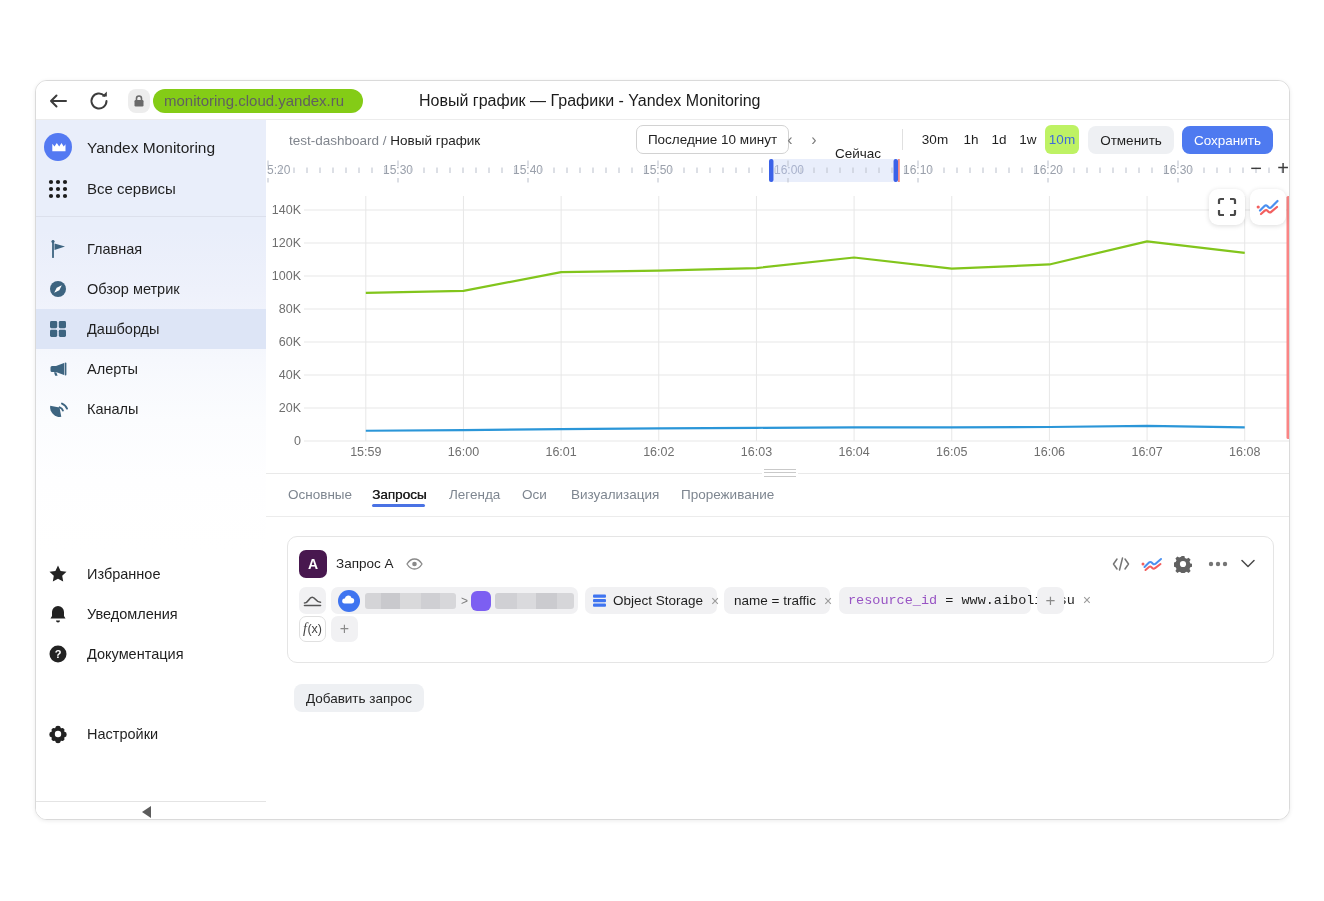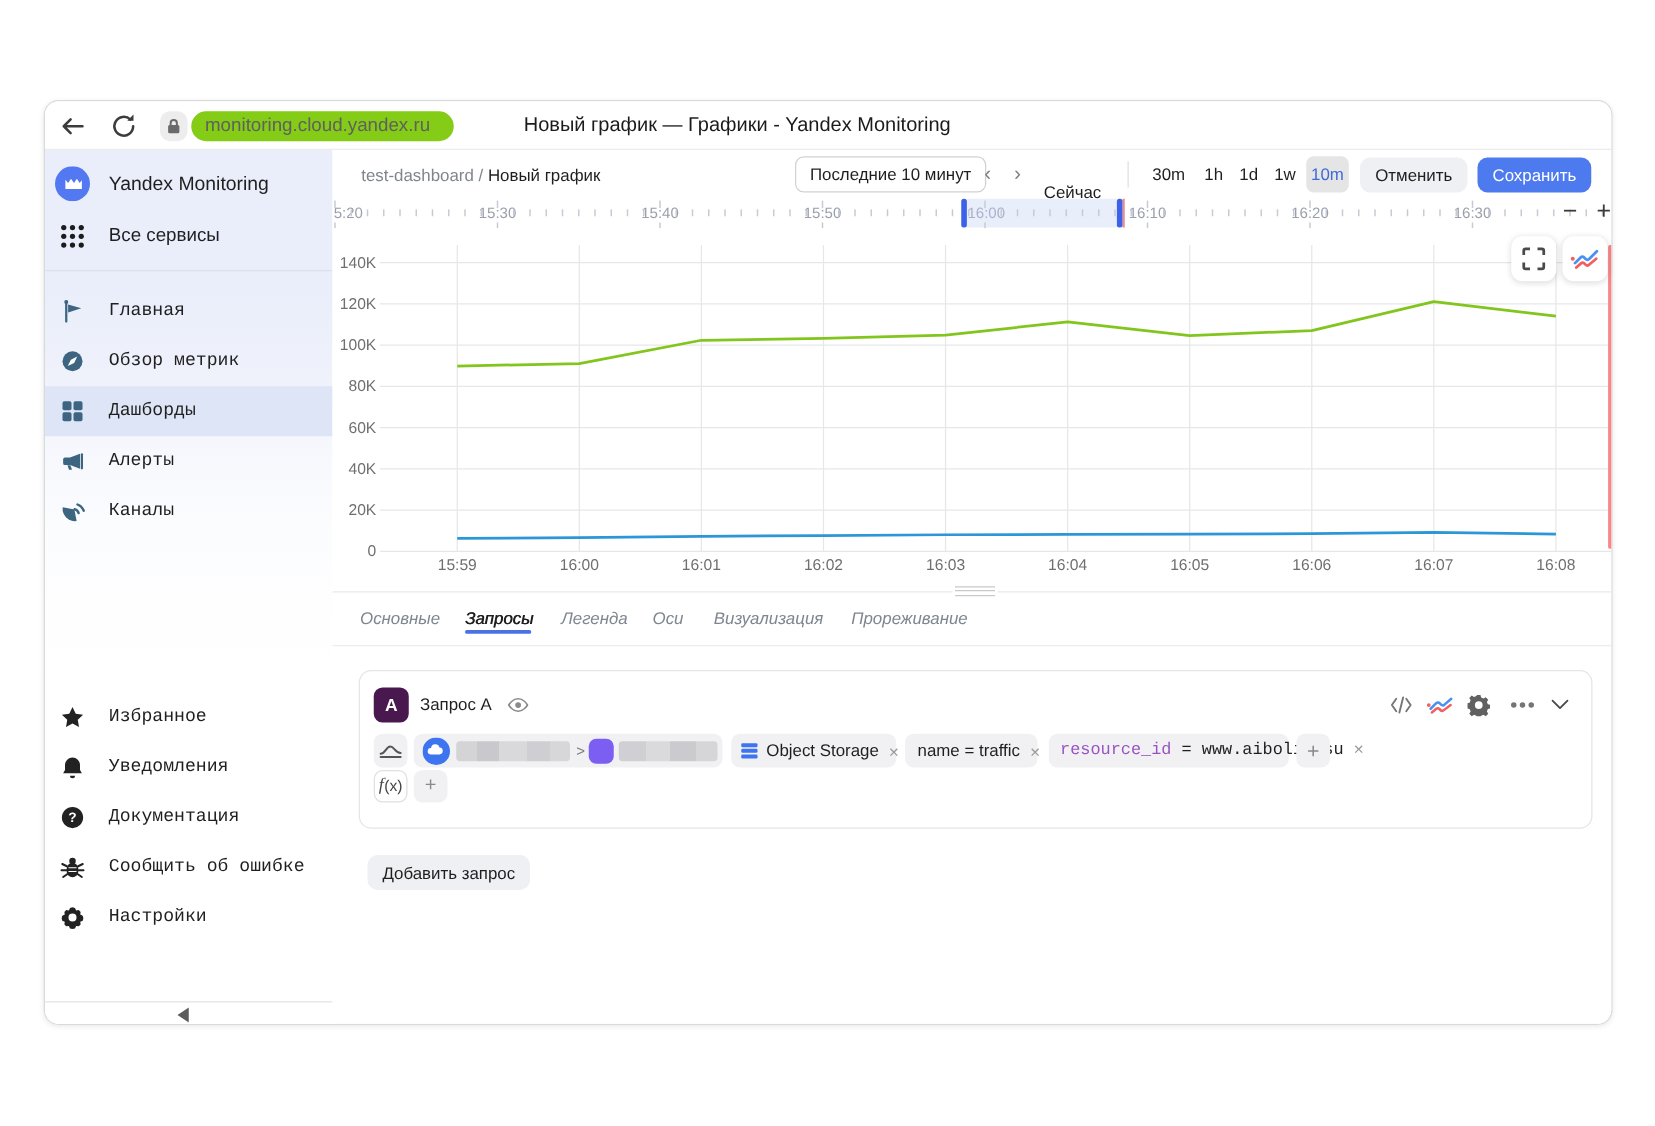--- a/index.html
+++ b/index.html
@@ -8,21 +8,21 @@
 #window { position:absolute; left:35px; top:80px; width:1255px; height:740px; border:1px solid #dadada; border-radius:12px; background:#fff; overflow:hidden; box-shadow:0 1px 4px rgba(0,0,0,0.08); }
 
 #toolbar { position:absolute; left:0; top:0; width:1255px; height:39px; background:#fff; border-bottom:1px solid #ececec; }
 #lockchip { position:absolute; left:92px; top:8px; width:22px; height:24px; background:#ededed; border-radius:8px; }
 #urlpill { position:absolute; left:117px; top:8px; width:210px; height:24px; background:#84cc16; border-radius:12px; color:#606060; font-size:15px; line-height:24px; padding-left:11px; }
 #pagetitle { position:absolute; left:383px; top:0; height:39px; line-height:39px; font-size:16px; color:#1b1b1b; }
 
 #sidebar { position:absolute; left:0; top:39px; width:230px; height:700px;
   background:linear-gradient(180deg,#e9eefa 0px,#e9eefa 110px,#eef1fb 170px,#f6f8fd 240px,#fbfcfe 300px,#fefeff 360px,#ffffff 430px,#ffffff 100%); }
 #sidebar .item { position:absolute; left:0; width:230px; height:40px; }
-#sidebar .item .txt { position:absolute; left:51px; top:50%; transform:translateY(-50%); font-size:14.5px; color:#1f1f1f;font-family:Liberation Mono, monospace; }
+#sidebar .item .txt { position:absolute; left:51px; top:50%; transform:translateY(-50%); font-size:14.5px; color:#1f1f1f; }
 #sidebar .item .ic { position:absolute; left:12px; top:50%; transform:translateY(-50%); width:20px; height:20px; }
 #sb-divider { position:absolute; left:0; top:96px; width:230px; height:1px; background:#dce0ec; }
 #sel-row { position:absolute; left:0; top:189px; width:230px; height:40px; background:#dde5f6; }
 #sb-footer { position:absolute; left:0; top:681px; width:230px; height:19px; background:#fff; border-top:1px solid #e4e4e4; }
 #sb-footer .tri { position:absolute; left:106px; top:4px; width:0; height:0; border-top:6px solid transparent; border-bottom:6px solid transparent; border-right:9px solid #5c5c5c; }
 
 #main { position:absolute; left:230px; top:39px; width:1024px; height:700px; background:#fff; }
 
 #crumbs { position:absolute; left:23px; top:13px; font-size:13.5px; color:#1f1f1f; }
 #crumbs .g { color:#80858d; }
@@ -30,30 +30,30 @@
 #btn-period { left:350px; top:5px; width:153px; height:29px; border:1px solid #d2d2d2; border-radius:7px; background:#fff;margin-left:20px; }
 #nav-prev { left:514px; top:5px; width:20px; height:29px; color:#7d7d7d; font-size:16px; }
 #nav-next { left:538px; top:5px; width:20px; height:29px; color:#7d7d7d; font-size:16px; }
 #now { left:566px; top:19px; width:52px; height:29px; }
 #vdiv { position:absolute; left:636px; top:9px; width:1px; height:21px; background:#e0e0e0; }
 .tbtn { position:absolute; top:5px; height:29px; display:flex; align-items:center; justify-content:center; font-size:13.5px; color:#1f1f1f; }
 #t30m { left:652px; width:34px; }
 #t1h { left:694px; width:22px; }
 #t1d { left:722px; width:22px; }
 #t1w { left:750px; width:24px; }
-#t10m { left:779px; width:34px; background:#e5e5e5; border-radius:6px; color:#3e6bd9; }
+#t10m { left:779px; width:34px; background:#bef264; border-radius:6px; color:#3e6bd9; }
 #btn-cancel { left:822px; top:6px; width:86px; height:28px; background:#eef0f3; border-radius:8px; }
 #btn-save { left:916px; top:6px; width:91px; height:28px; background:#4e7af0; border-radius:8px; color:#fff; }
 
 #qcard { position:absolute; left:21px; top:416px; width:987px; height:127px; border:1px solid #e5e5e5; border-radius:10px; background:#fff; }
 .chip > * { flex-shrink:0; } .chip { position:absolute; height:27px; white-space:nowrap; background:#f1f1f3; border-radius:7px; display:flex; align-items:center; font-size:13.5px; color:#1f1f1f; }
 .x { color:#9a9a9a; font-size:14px; margin-left:8px; }
 #addq { position:absolute; left:28px; top:564px; width:130px; height:28px; background:#eef0f3; border-radius:8px; font-size:13.5px; color:#1f1f1f; display:flex; align-items:center; justify-content:center; }
 
-.tab { position:absolute; top:367px; font-size:13.5px; color:#7e8690;font-style:italic; }
+.tab { position:absolute; top:367px; font-size:13.5px; color:#7e8690; }
 </style>
 </head>
 <body>
 <div id="window">
   <div id="toolbar">
     <svg class="abs" style="left:8px;top:6px" width="28" height="28" viewBox="0 0 28 28">
         <path d="M22 14H7M12.5 8.5 7 14l5.5 5.5" stroke="#3c3c3c" stroke-width="2" fill="none" stroke-linecap="round" stroke-linejoin="round"></path>
       </svg>
     <svg class="abs" style="left:49px;top:6px" width="28" height="28" viewBox="0 0 28 28">
         <path d="M21.5 14a7.5 7.5 0 1 1-2.2-5.3" stroke="#3c3c3c" stroke-width="2" fill="none" stroke-linecap="round"></path>
@@ -146,29 +146,20 @@
           <path d="M8 16.5a2 2 0 0 0 4 0z" fill="#222"></path>
         </svg>
         <div class="txt">Уведомления</div>
       </div>
     <div class="item" style="top:514px">
         <svg class="ic" viewBox="0 0 20 20">
           <circle cx="10" cy="10" r="8.5" fill="#222"></circle>
           <text x="10" y="13.8" font-size="11" font-weight="bold" fill="#fff" text-anchor="middle" font-family="Liberation Sans">?</text>
         </svg>
         <div class="txt">Документация</div>
-      </div>
-    <div class="item" style="top:554px">
-        <svg class="ic" viewBox="0 0 20 20">
-          <ellipse cx="10" cy="12" rx="4.8" ry="5.8" fill="#222"></ellipse>
-          <circle cx="10" cy="4.8" r="2.6" fill="#222"></circle>
-          <path d="M1.8 7.2 5.5 9M18.2 7.2 14.5 9M1.2 12.2h4M18.8 12.2h-4M2.5 17.6 6 15.2M17.5 17.6 14 15.2" stroke="#222" stroke-width="1.6" stroke-linecap="round"></path>
-          <path d="M6.8 10.2h6.4M6.8 13.2h6.4" stroke="#fff" stroke-width="0.9"></path>
-        </svg>
-        <div class="txt">Сообщить об ошибке</div>
       </div>
     <div class="item" style="top:594px">
         <svg class="ic" viewBox="0 0 20 20">
           <path d="M10 1.8l2 .5.9 2 2.1-.3 1.5 1.5-.3 2.1 2 .9.5 2-.5 2-2 .9.3 2.1-1.5 1.5-2.1-.3-.9 2-2 .5-2-.5-.9-2-2.1.3-1.5-1.5.3-2.1-2-.9-.5-2 .5-2 2-.9-.3-2.1 1.5-1.5 2.1.3.9-2z" fill="#222"></path>
           <circle cx="10" cy="10" r="3.2" fill="#fff"></circle>
         </svg>
         <div class="txt">Настройки</div>
       </div>
     <div id="sb-footer">
         <div class="tri"></div>

